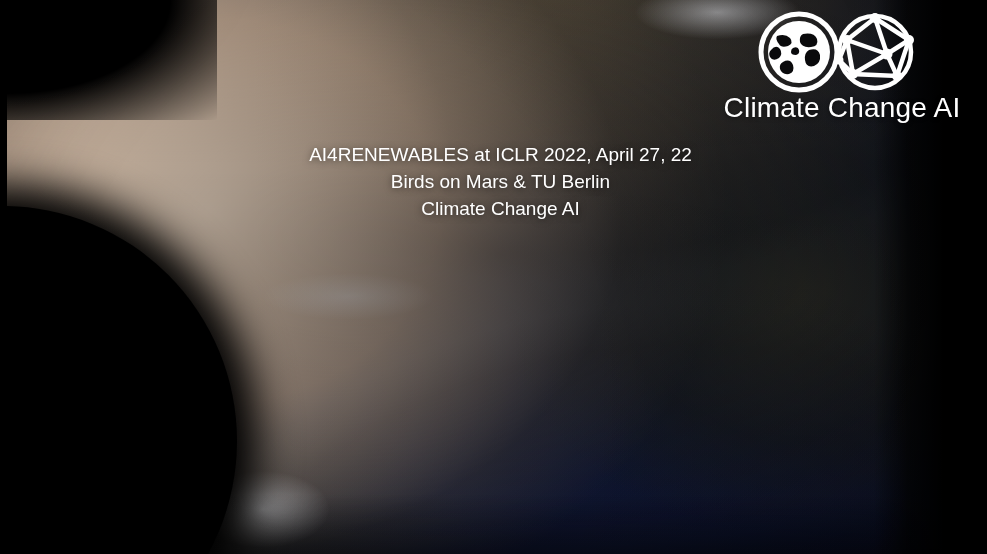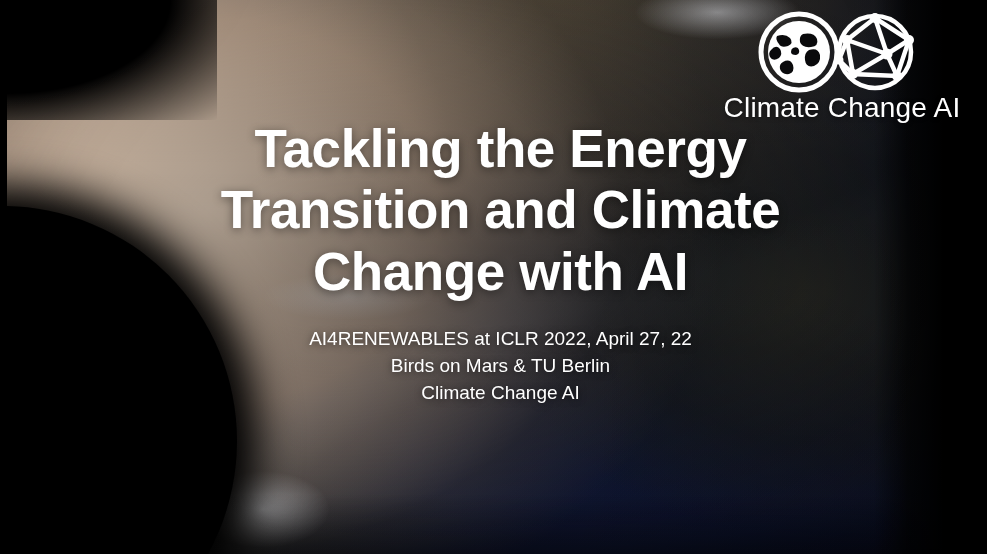--- a/index.html
+++ b/index.html
@@ -271,25 +271,20 @@
         <circle cx="106" cy="64" r="5"></circle>
         <circle cx="150" cy="66" r="5"></circle>
         <circle cx="140" cy="44" r="5.5"></circle>
         <circle cx="92" cy="50" r="4.5"></circle>
       </g>
     </svg>
     <div id="logo-text">Climate Change AI</div>
   </div>
 
   <div id="content">
-    <h1 id="slide-title">
-        <div class="title-line">Tackling the Energy</div>
-        <div class="title-line">Transition and Climate</div>
-        <div class="title-line">Change with AI</div>
-      </h1>
     <div id="subtitle-block">
         <div class="sub-line">AI4RENEWABLES at ICLR 2022, April 27, 22</div>
         <div class="sub-line">Birds on Mars &amp; TU Berlin</div>
         <div class="sub-line">Climate Change AI</div>
       </div>
   </div>
 
 </div>
 
 </body></html>

